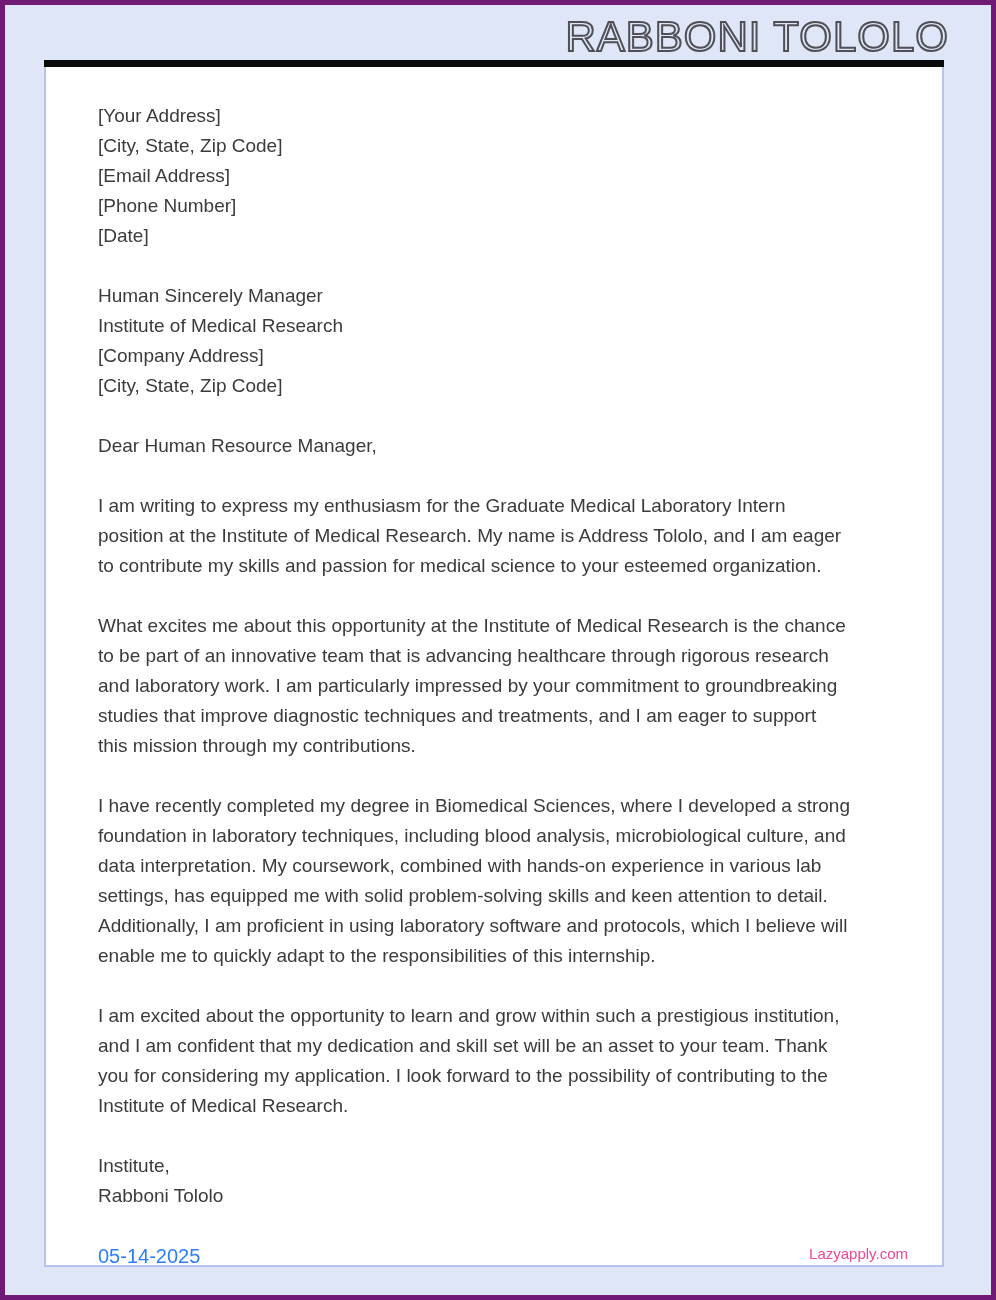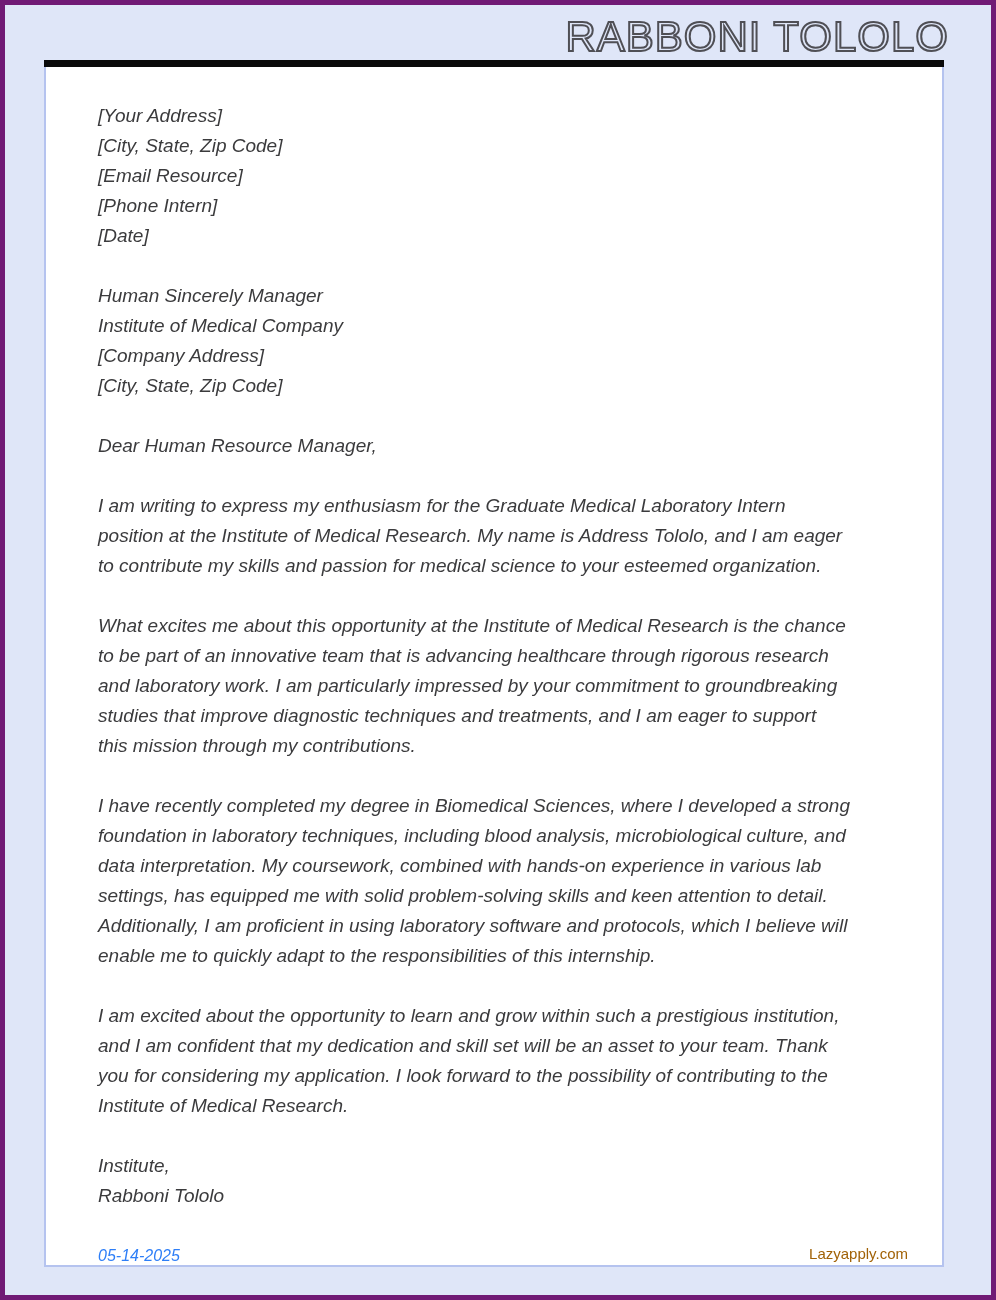--- a/index.html
+++ b/index.html
@@ -55,64 +55,63 @@
     box-sizing: border-box;
     background: #ffffff;
     border: 2px solid #b5c3ef;
     border-top: none;
   }
   .content {
     padding: 36px 76px 0 52px;
     font-size: 19px;
     line-height: 30px;
     color: #3b3b3d;
-    font-style: italic;
   }
   .block { margin: 0 0 30px 0; }
   .line { display: block; }
   .para { margin: 0 16px 30px 0; }
   .date-line {
     margin-top: 10px;
     color: #2d7ef7;
-    font-size: 16px;
+    font-size: 20px;
   }
   .watermark {
     position: absolute;
     right: 34px;
     bottom: 1px;
     font-size: 15px;
     line-height: 20px;
-    color: #a16207;
+    color: #ec4899;
   }
 </style>
 </head>
 <body>
 
 <div class="frame">
 
   <div class="header">
     <div class="name-title">RABBONI TOLOLO</div>
   </div>
 
   <div class="top-bar"></div>
 
   <div class="page">
     <div class="content">
 
       <div class="block">
         <span class="line">[Your Address]</span>
         <span class="line">[City, State, Zip Code]</span>
-        <span class="line">[Email Resource]</span>
-        <span class="line">[Phone Intern]</span>
+        <span class="line">[Email Address]</span>
+        <span class="line">[Phone Number]</span>
         <span class="line">[Date]</span>
       </div>
 
       <div class="block">
         <span class="line">Human Sincerely Manager</span>
-        <span class="line">Institute of Medical Company</span>
+        <span class="line">Institute of Medical Research</span>
         <span class="line">[Company Address]</span>
         <span class="line">[City, State, Zip Code]</span>
       </div>
 
       <div class="para">Dear Human Resource Manager,</div>
 
       <div class="para">I am writing to express my enthusiasm for the Graduate Medical Laboratory Intern position at the Institute of Medical Research. My name is Address Tololo, and I am eager to contribute my skills and passion for medical science to your esteemed organization.</div>
       <div class="para">What excites me about this opportunity at the Institute of Medical Research is the chance to be part of an innovative team that is advancing healthcare through rigorous research and laboratory work. I am particularly impressed by your commitment to groundbreaking studies that improve diagnostic techniques and treatments, and I am eager to support this mission through my contributions.</div>
       <div class="para">I have recently completed my degree in Biomedical Sciences, where I developed a strong foundation in laboratory techniques, including blood analysis, microbiological culture, and data interpretation. My coursework, combined with hands-on experience in various lab settings, has equipped me with solid problem-solving skills and keen attention to detail. Additionally, I am proficient in using laboratory software and protocols, which I believe will enable me to quickly adapt to the responsibilities of this internship.</div>
       <div class="para">I am excited about the opportunity to learn and grow within such a prestigious institution, and I am confident that my dedication and skill set will be an asset to your team. Thank you for considering my application. I look forward to the possibility of contributing to the Institute of Medical Research.</div>

